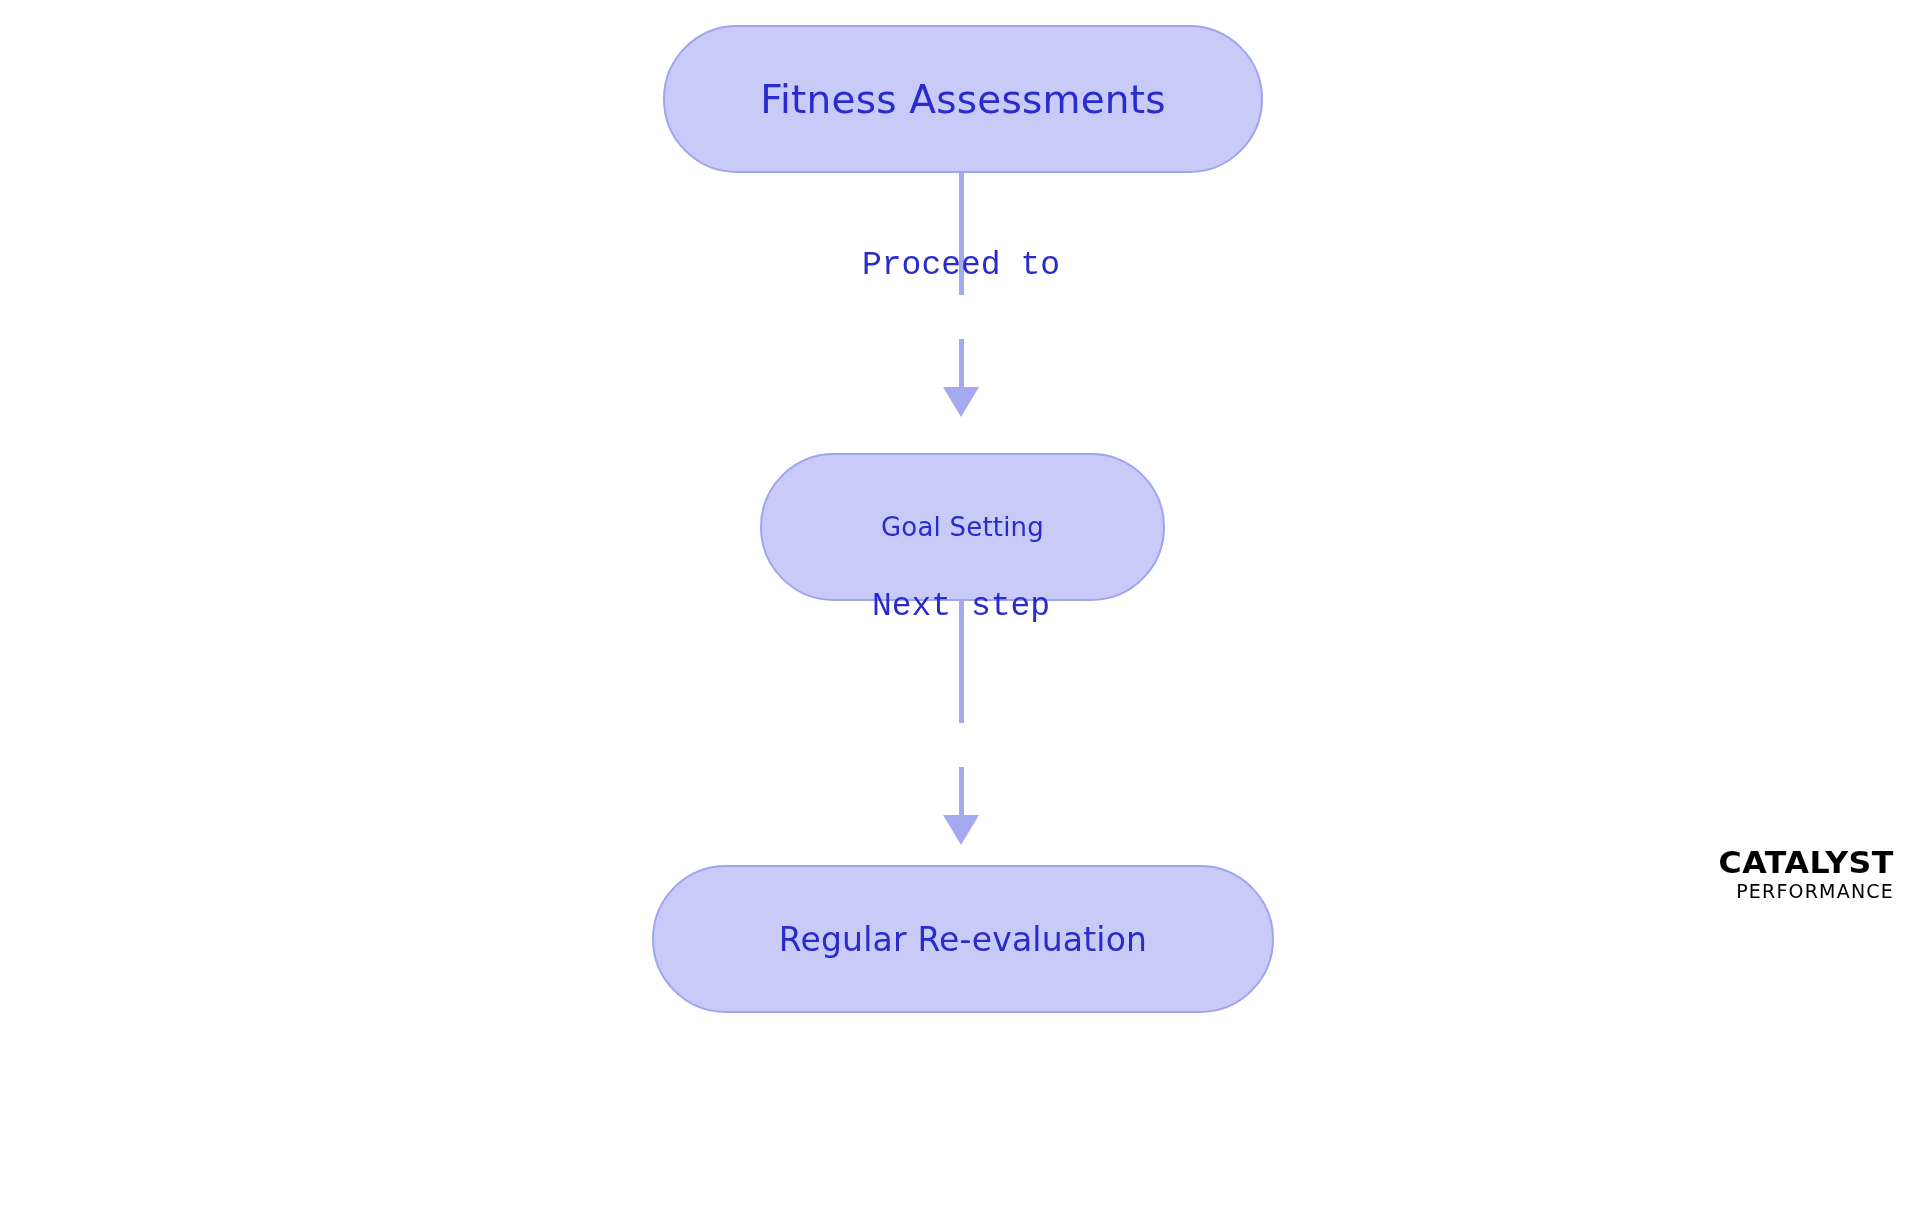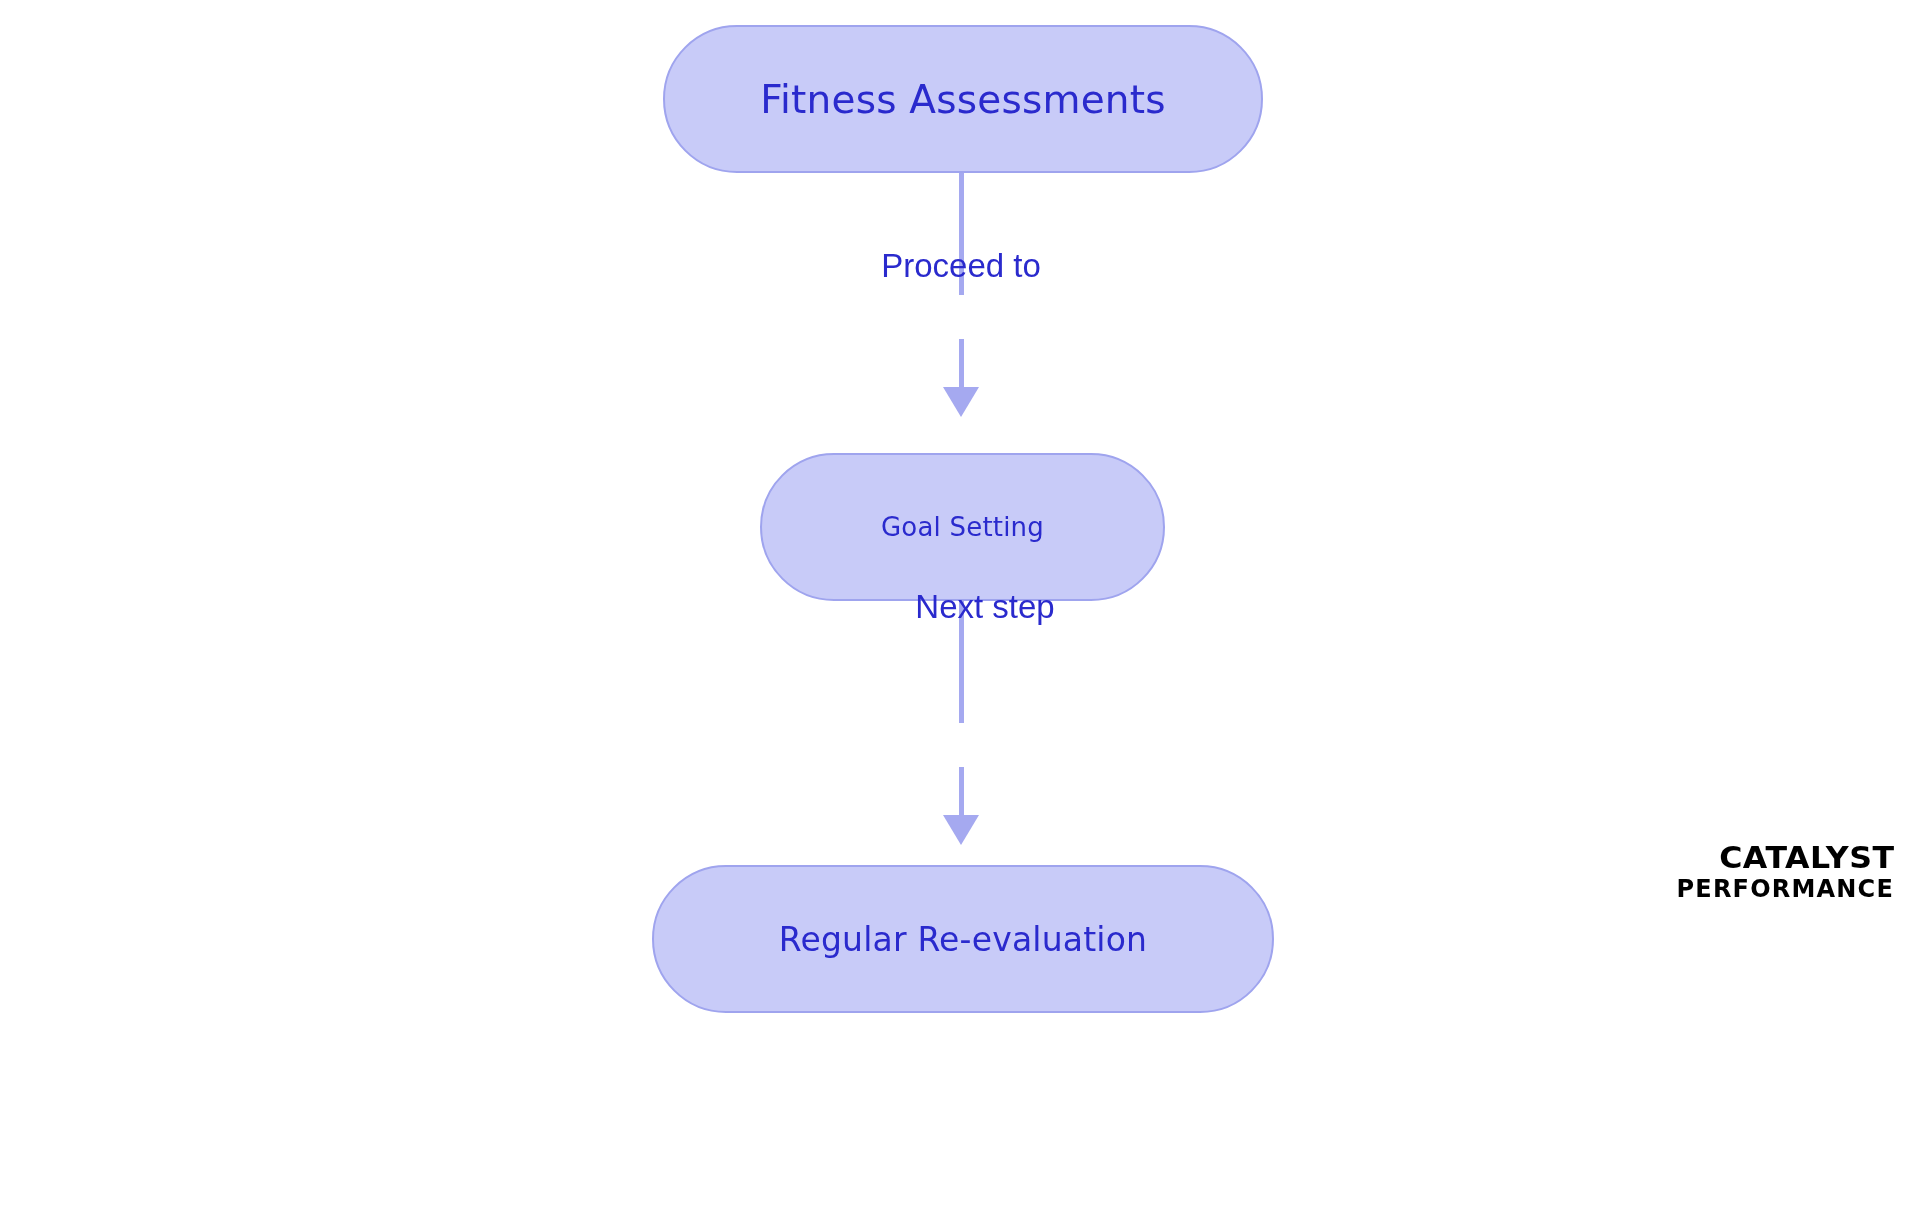--- a/index.html
+++ b/index.html
@@ -82,27 +82,27 @@
     border-left: 18px solid transparent;
     border-right: 18px solid transparent;
     border-top: 30px solid #A5A9F0;
   }
   #edge1-arrowhead { left: 943px; top: 387px; }
   #edge2-arrowhead { left: 943px; top: 815px; }
 
   .edge-label {
     position: absolute;
     color: #2A2ACD;
-    font-family: Liberation Sans, sans-serif;
+    font-family: Liberation Mono, monospace;
     font-size: 33px;
     white-space: nowrap;
     transform: translateX(-50%);
   }
   #edge1-label { left: 961px; top: 249px; }
-  #edge2-label { left: 985px; top: 589px; }
+  #edge2-label { left: 961px; top: 589px; }
   #edge2-label { top: 589px; }
 
   
   #edge1-label { top: 247px; }
   #edge2-label { top: 588px; }
 
   
   #brand-logo {
     position: absolute;
     right: 26px;
@@ -116,22 +116,22 @@
     font-family: "DejaVu Sans", sans-serif;
     font-weight: 700;
     font-size: 31px;
     letter-spacing: 0.5px;
     display: block;
     transform: scaleX(1.02);
     transform-origin: right center;
   }
   #brand-logo-secondary {
     font-family: "DejaVu Sans", sans-serif;
-    font-weight: 700;
-    font-size: 24px;
+    font-weight: 400;
+    font-size: 19px;
     letter-spacing: 1.2px;
     display: block;
     margin-top: 4px;
   }
 </style>
 </head>
 <body>
 
 <div id="flow-canvas">
 

